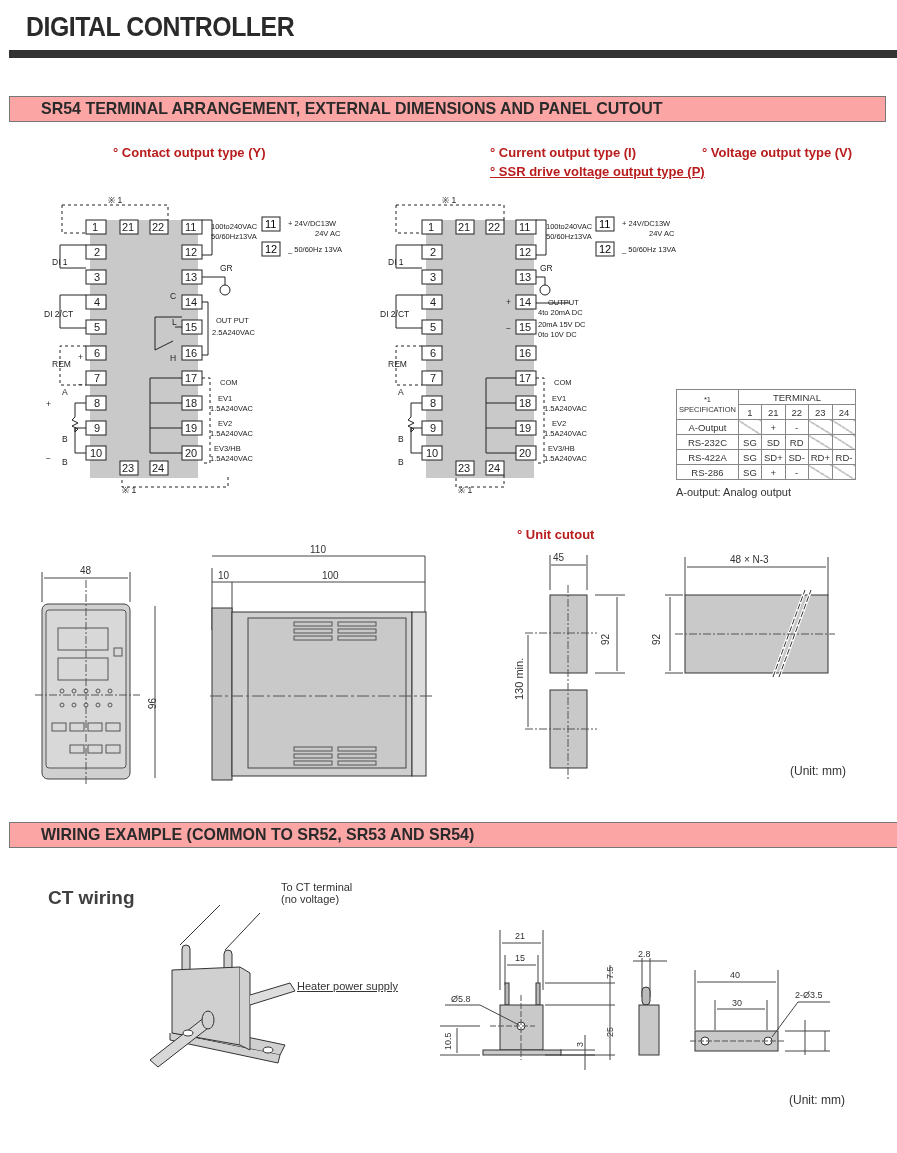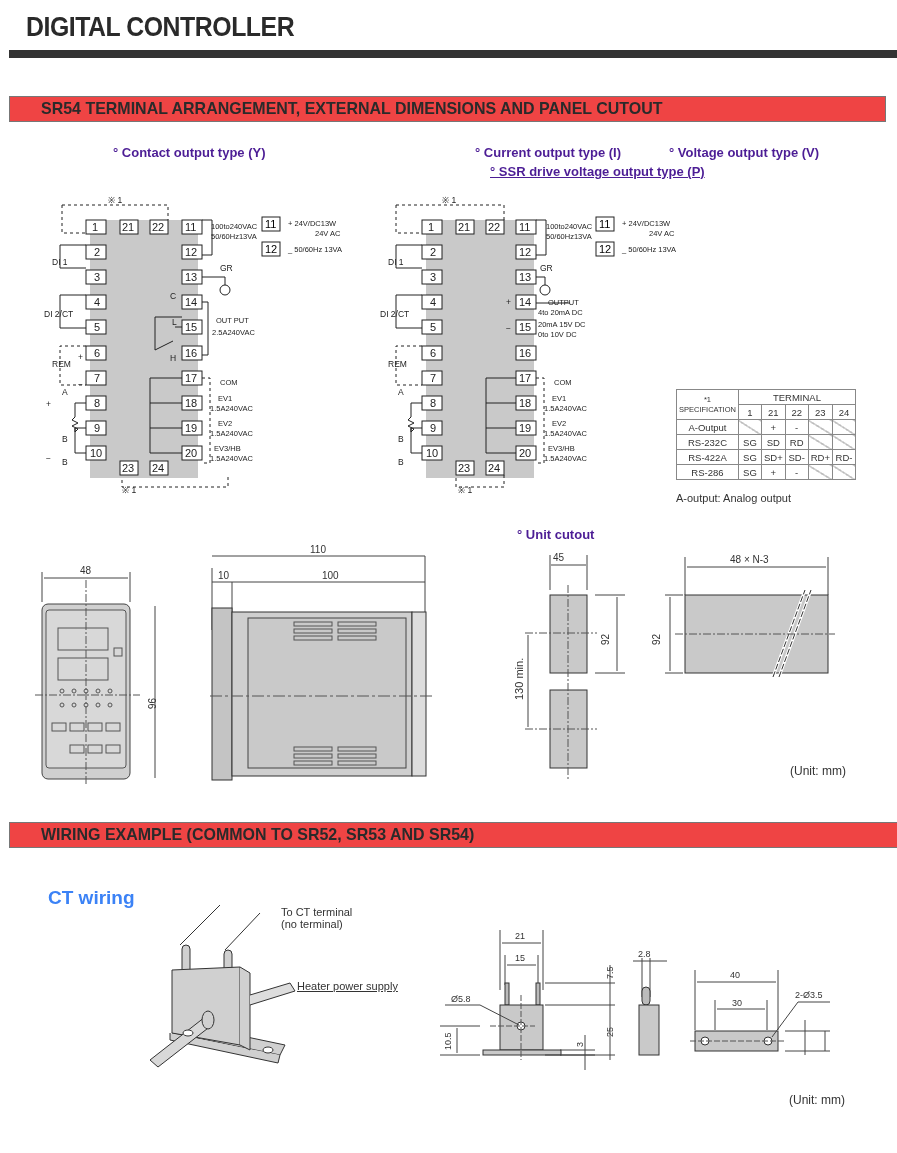--- a/index.html
+++ b/index.html
@@ -1,41 +1,41 @@
 <!DOCTYPE html>
 <html><head>
 <meta charset="utf-8">
 <style>
   html,body{margin:0;padding:0;background:#fff;}
   body{width:897px;height:1153px;position:relative;overflow:hidden;font-family:"Liberation Sans",sans-serif;color:#222;}
   .abs{position:absolute;}
   .page-title{left:26px;top:12px;font-size:27px;font-weight:bold;letter-spacing:-0.5px;color:#2a2a2a;transform:scaleX(0.92);transform-origin:left;}
   .title-bar{left:9px;top:50px;width:888px;height:8px;background:#333;}
-  .section-bar{left:9px;width:875px;height:24px;border:1px solid #777;background:#ef4444;}
+  .section-bar{left:9px;width:875px;height:24px;border:1px solid #777;background:#fca5a5;}
   .section-bar span{position:absolute;left:31px;top:2px;font-size:17px;font-weight:bold;color:#2a2a2a;white-space:nowrap;transform:scaleX(0.94);transform-origin:left;}
-  .label{font-size:13px;font-weight:bold;color:#4c1d95;white-space:nowrap;}
+  .label{font-size:13px;font-weight:bold;color:#b91c1c;white-space:nowrap;}
   .small{font-size:11px;color:#333;white-space:nowrap;}
   svg text{font-family:"Liberation Sans",sans-serif;}
   table.spec{border-collapse:collapse;font-size:9.5px;color:#333;}
   table.spec td{border:1px solid #888;text-align:center;padding:1px 2px;height:12px;}
   .diag{background:linear-gradient(to top right,transparent 48%,#777 49%,#777 51%,transparent 52%);}
 </style>
 </head>
 <body>
 
 <div class="abs page-title">DIGITAL CONTROLLER</div>
 <div class="abs title-bar"></div>
 
 <div class="abs section-bar" style="top:96px;">
   <span>SR54 TERMINAL ARRANGEMENT, EXTERNAL DIMENSIONS AND PANEL CUTOUT</span>
 </div>
 
 <div class="abs label" style="left:113px;top:145px;">° Contact output type (Y)</div>
-<div class="abs label" style="left:475px;top:145px;">° Current output type (I)</div>
-<div class="abs label" style="left:669px;top:145px;">° Voltage output type (V)</div>
+<div class="abs label" style="left:490px;top:145px;">° Current output type (I)</div>
+<div class="abs label" style="left:702px;top:145px;">° Voltage output type (V)</div>
 <div class="abs label" style="left:490px;top:164px;text-decoration:underline;">° SSR drive voltage output type (P)</div>
 
 <svg class="abs" style="left:30px;top:195px;" width="230" height="305">
   <rect x="60" y="25" width="108" height="258" fill="#c9c9c9"></rect>
   <g font-size="11" fill="#222" stroke="none">
 
     <g>
       <rect x="56" y="25" width="20" height="14" fill="#fff" stroke="#222"></rect>
         <text x="62" y="36">1</text>
       <rect x="56" y="50" width="20" height="14" fill="#fff" stroke="#222"></rect>
@@ -300,21 +300,21 @@
     <tr>
       <td>RS-286</td>
       <td>SG</td>
           <td>+</td>
           <td>-</td>
           <td class="diag"></td>
           <td class="diag"></td>
     </tr>
   </tbody>
     </table>
-  <div class="small" style="margin-top:12px;">A-output:  Analog output</div>
+  <div class="small" style="margin-top:6px;">A-output:  Analog output</div>
 </div>
 
 <svg class="abs" style="left:30px;top:560px;" width="140" height="230">
   <path d="M12 12 V42 M100 12 V42" stroke="#444"></path>
   <path d="M14 18 H98" stroke="#444" marker-start=""></path>
   <text x="50" y="14" font-size="10" fill="#333">48</text>
   <rect x="12" y="44" width="88" height="175" rx="6" fill="#d0d0d0" stroke="#444"></rect>
   <rect x="16" y="50" width="80" height="158" rx="3" fill="#d8d8d8" stroke="#555"></rect>
   <rect x="28" y="68" width="50" height="22" fill="none" stroke="#555"></rect>
   <rect x="28" y="98" width="50" height="22" fill="none" stroke="#555"></rect>
@@ -387,22 +387,22 @@
   <path d="M170 89 H330" stroke="#555" stroke-dasharray="8,2,2,2"></path>
   <path d="M160 50 H178 M160 128 H178 M165 52 V126" stroke="#444"></path>
   <text x="155" y="100" font-size="10" fill="#333" transform="rotate(-90 155 100)">92</text>
 </svg>
 <div class="abs small" style="left:790px;top:764px;font-size:12px;">(Unit: mm)</div>
 
 <div class="abs section-bar" style="top:822px;padding-left:40px;">
   <span>WIRING EXAMPLE (COMMON TO SR52, SR53 AND SR54)</span>
 </div>
 
-<div class="abs" style="left:48px;top:887px;font-size:19px;font-weight:bold;color:#3b82f6;">CT wiring</div>
-<div class="abs small" style="left:281px;top:906px;"><span>To CT terminal</span><br><span>(no terminal)</span></div>
+<div class="abs" style="left:48px;top:887px;font-size:19px;font-weight:bold;color:#404040;">CT wiring</div>
+<div class="abs small" style="left:281px;top:881px;"><span>To CT terminal</span><br><span>(no voltage)</span></div>
 <div class="abs small" style="left:297px;top:980px;text-decoration:underline;">Heater power supply</div>
 
 <svg class="abs" style="left:150px;top:905px;" width="160" height="165">
   <g stroke="#333" fill="#d0d0d0">
     <path d="M30 40 L70 0 M75 45 L110 8" fill="none"></path>
     <rect x="32" y="40" width="8" height="30" rx="4"></rect>
       <rect x="74" y="45" width="8" height="30" rx="4"></rect>
     <path d="M20 165" fill="none"></path>
     <path d="M22 128 L130 150 L135 140 L30 118 Z"></path>
     <path d="M20 128 L20 135 L128 158 L130 150"></path>

